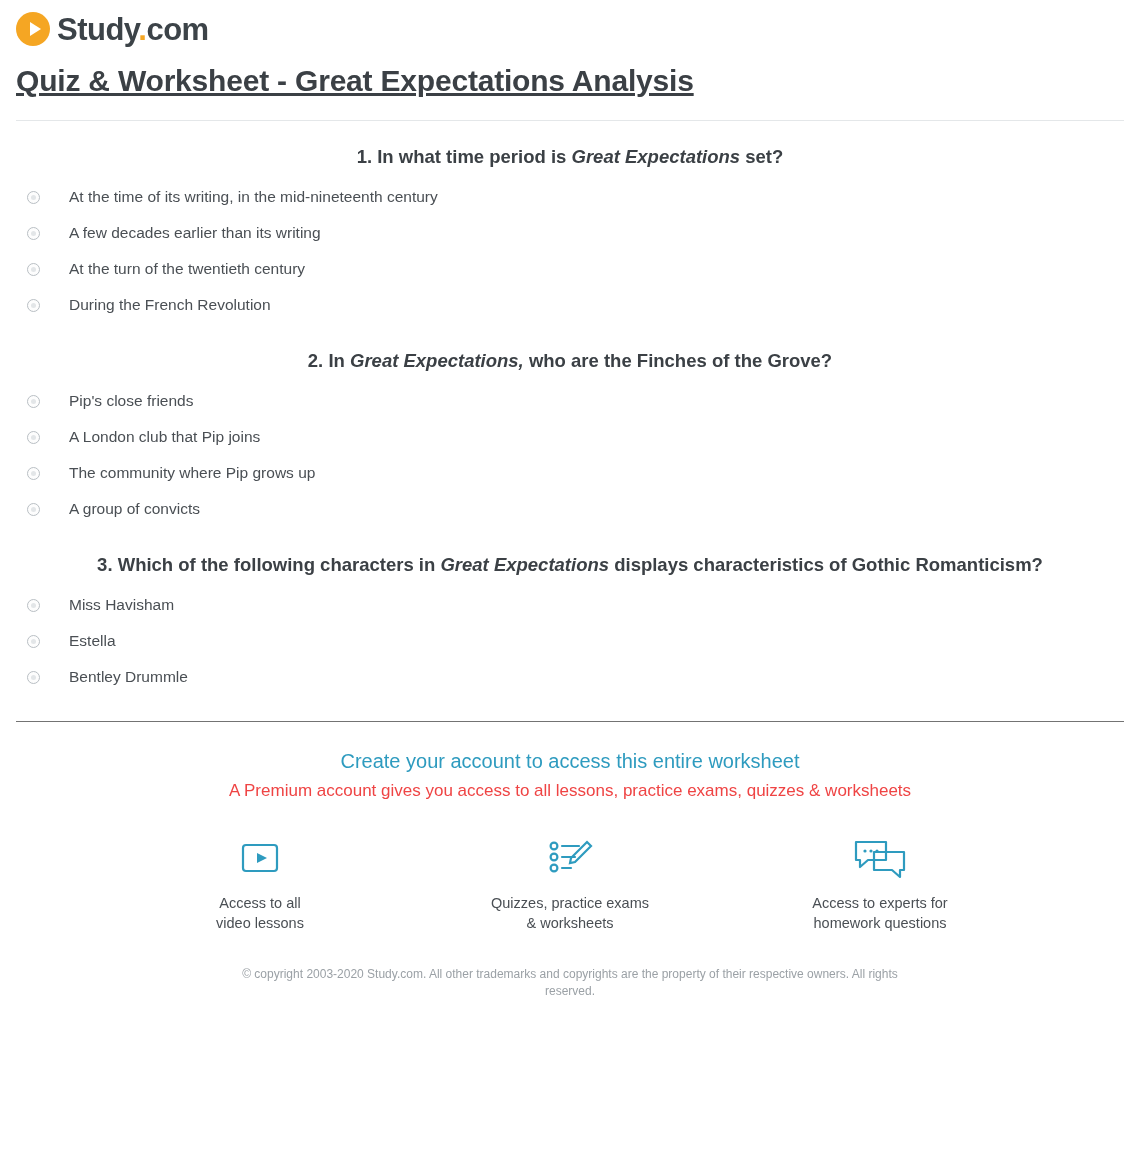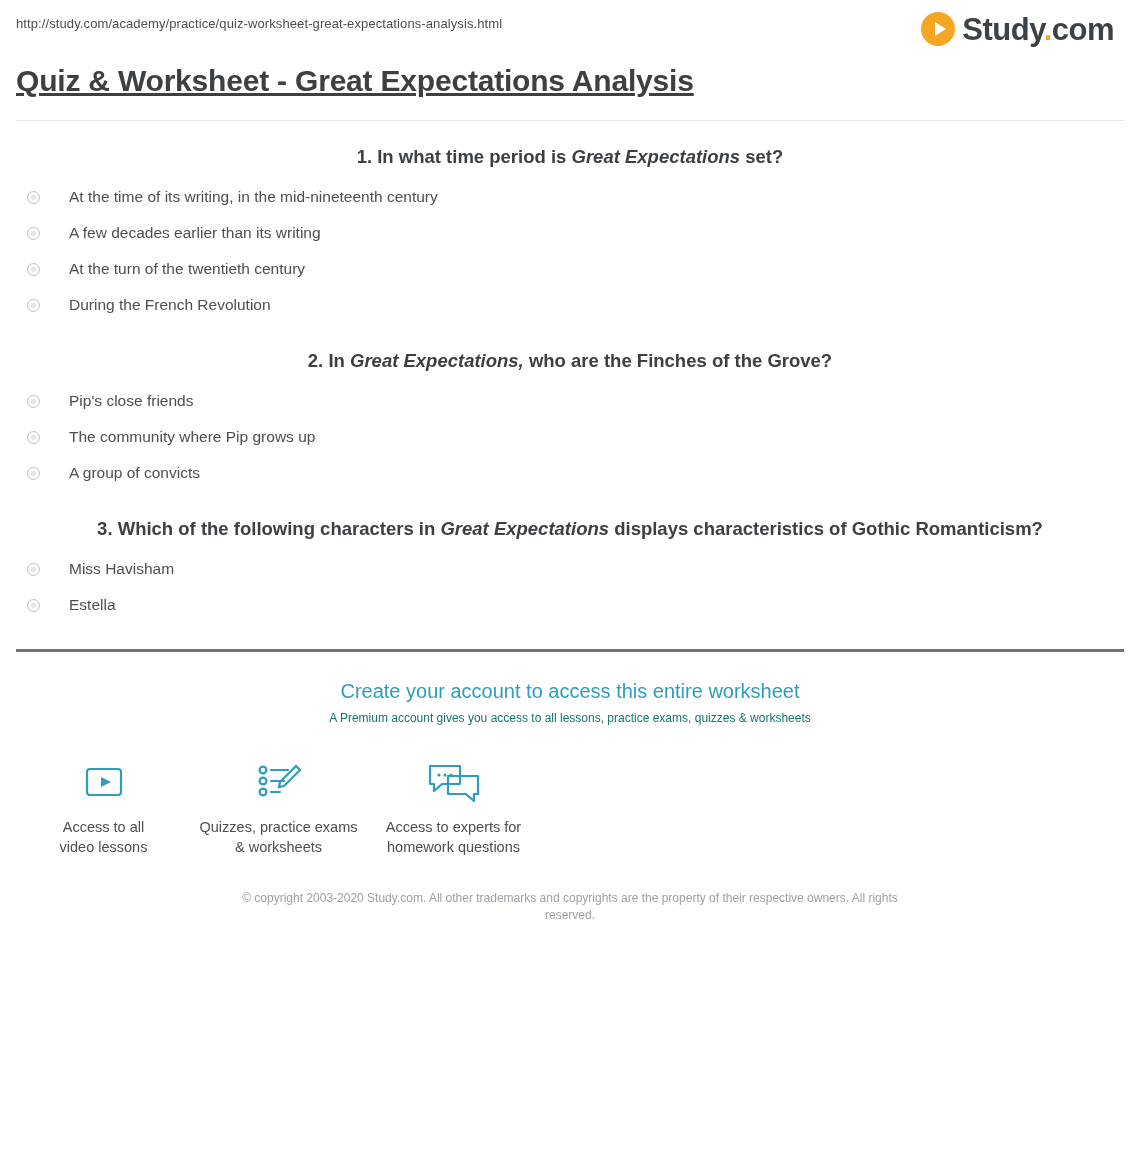--- a/index.html
+++ b/index.html
@@ -122,37 +122,39 @@
     position: absolute;
     top: 3px; left: 3px;
     width: 5px; height: 5px;
     border-radius: 50%;
     background: #e3e6e8;
   }
 
   
   .promo {
     margin-top: 22px;
-    border-top: 3px solid #737373;
+    border-top: 1px solid #737373;
     padding-top: 28px;
     text-align: center;
   }
   .promo-title {
     font-size: 20px;
     color: #2e9bbf;
     margin: 0 0 8px 0;
     font-weight: normal;
   }
   .promo-sub {
-    font-size: 12px;
-    color: #0f766e;
+    font-size: 17px;
+    color: #ef4444;
     margin: 0 0 30px 0;
   }
   .features {
     display: flex;
+    justify-content: center;
+    gap: 135px;
     padding-bottom: 6px;
   }
   .feature {
     width: 175px;
     text-align: center;
   }
   .feature-icon {
     height: 54px;
     display: flex;
     align-items: center;
@@ -172,21 +174,20 @@
     line-height: 1.45;
     text-align: center;
   }
 </style>
 </head>
 <body>
 
 <div class="page">
 
   <div class="header">
-    <div class="url">http://study.com/academy/practice/quiz-worksheet-great-expectations-analysis.html</div>
     <div class="logo">
       <span class="logo-mark">
           <span class="play"></span>
         </span>
       <span class="logo-text"><span>Study</span><span class="dot">.</span><span class="com">com</span></span>
     </div>
   </div>
 
   <h1 class="title">Quiz &amp; Worksheet - Great Expectations Analysis</h1>
   <hr class="rule">
@@ -217,39 +218,47 @@
 
     <div class="question-block">
       <p class="q-text"><span>2.</span> <span>In </span><em>Great Expectations,</em><span> who are the Finches of the Grove?</span></p>
       <ul class="answers">
         <li class="answer">
             <span class="radio"></span>
             <span>Pip's close friends</span>
           </li>
         <li class="answer">
             <span class="radio"></span>
+            <span>A London club that Pip joins</span>
+          </li>
+        <li class="answer">
+            <span class="radio"></span>
             <span>The community where Pip grows up</span>
           </li>
         <li class="answer">
             <span class="radio"></span>
             <span>A group of convicts</span>
           </li>
       </ul>
     </div>
 
     <div class="question-block">
       <p class="q-text"><span>3.</span> <span>Which of the following characters in </span><em>Great Expectations</em><span> displays characteristics of Gothic Romanticism?</span></p>
       <ul class="answers">
         <li class="answer">
             <span class="radio"></span>
             <span>Miss Havisham</span>
           </li>
         <li class="answer">
             <span class="radio"></span>
             <span>Estella</span>
+          </li>
+        <li class="answer">
+            <span class="radio"></span>
+            <span>Bentley Drummle</span>
           </li>
       </ul>
     </div>
 
   </div>
 
   <div class="promo">
     <a class="promo-title" href="#" style="display:block;text-decoration:none;">Create your account to access this entire worksheet</a>
     <p class="promo-sub">A Premium account gives you access to all lessons, practice exams, quizzes &amp; worksheets</p>
 

